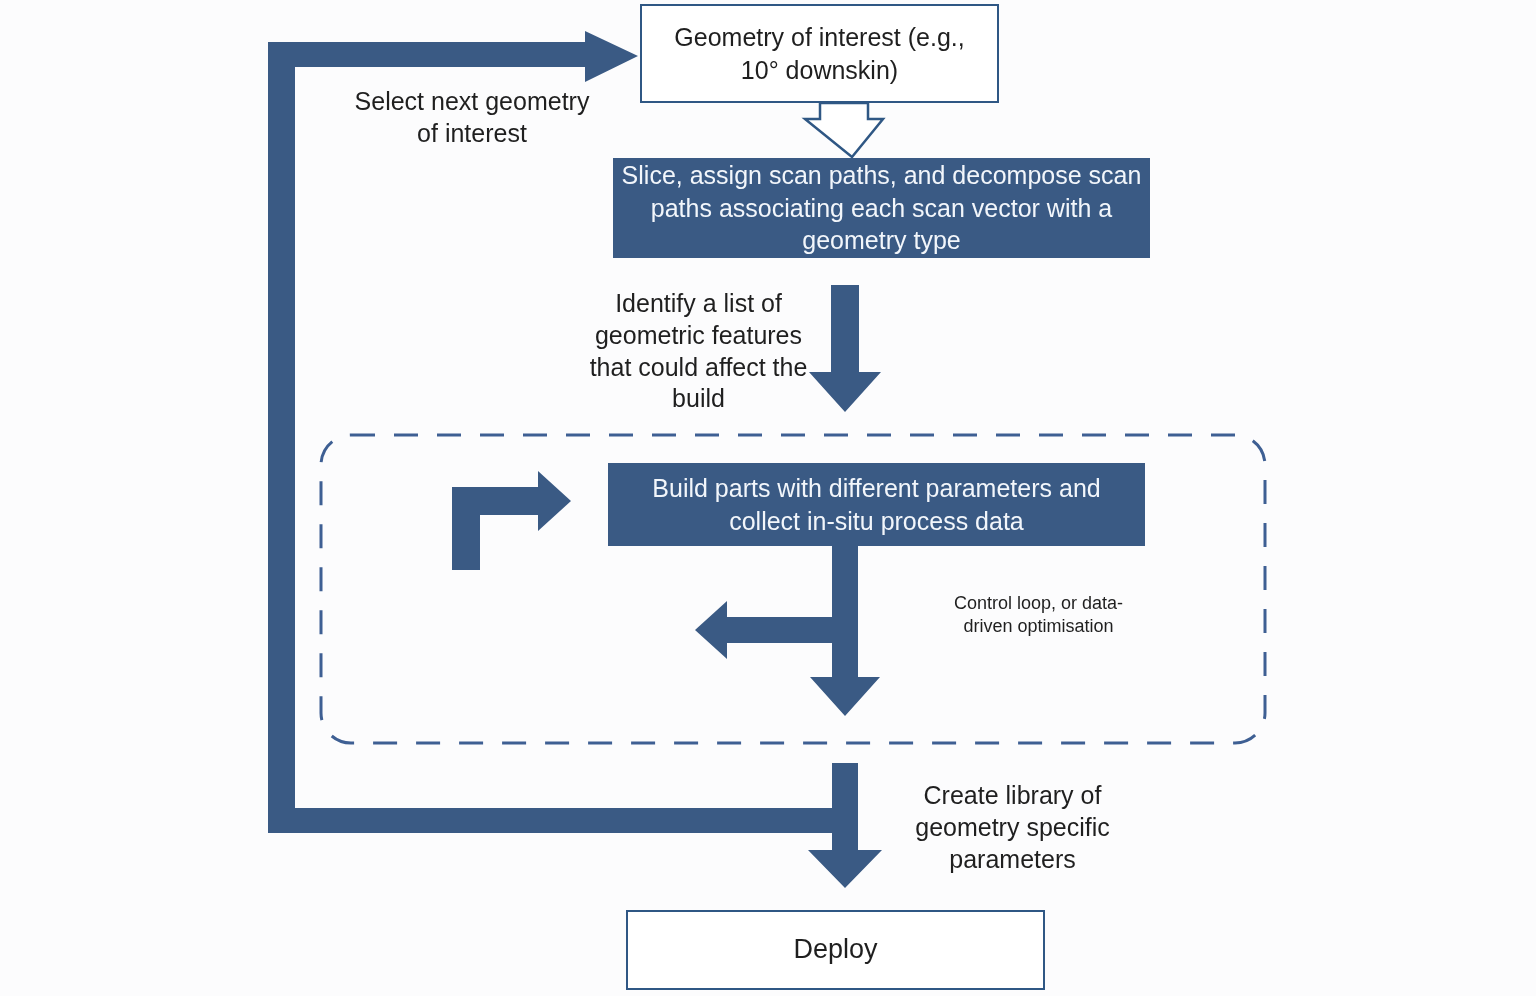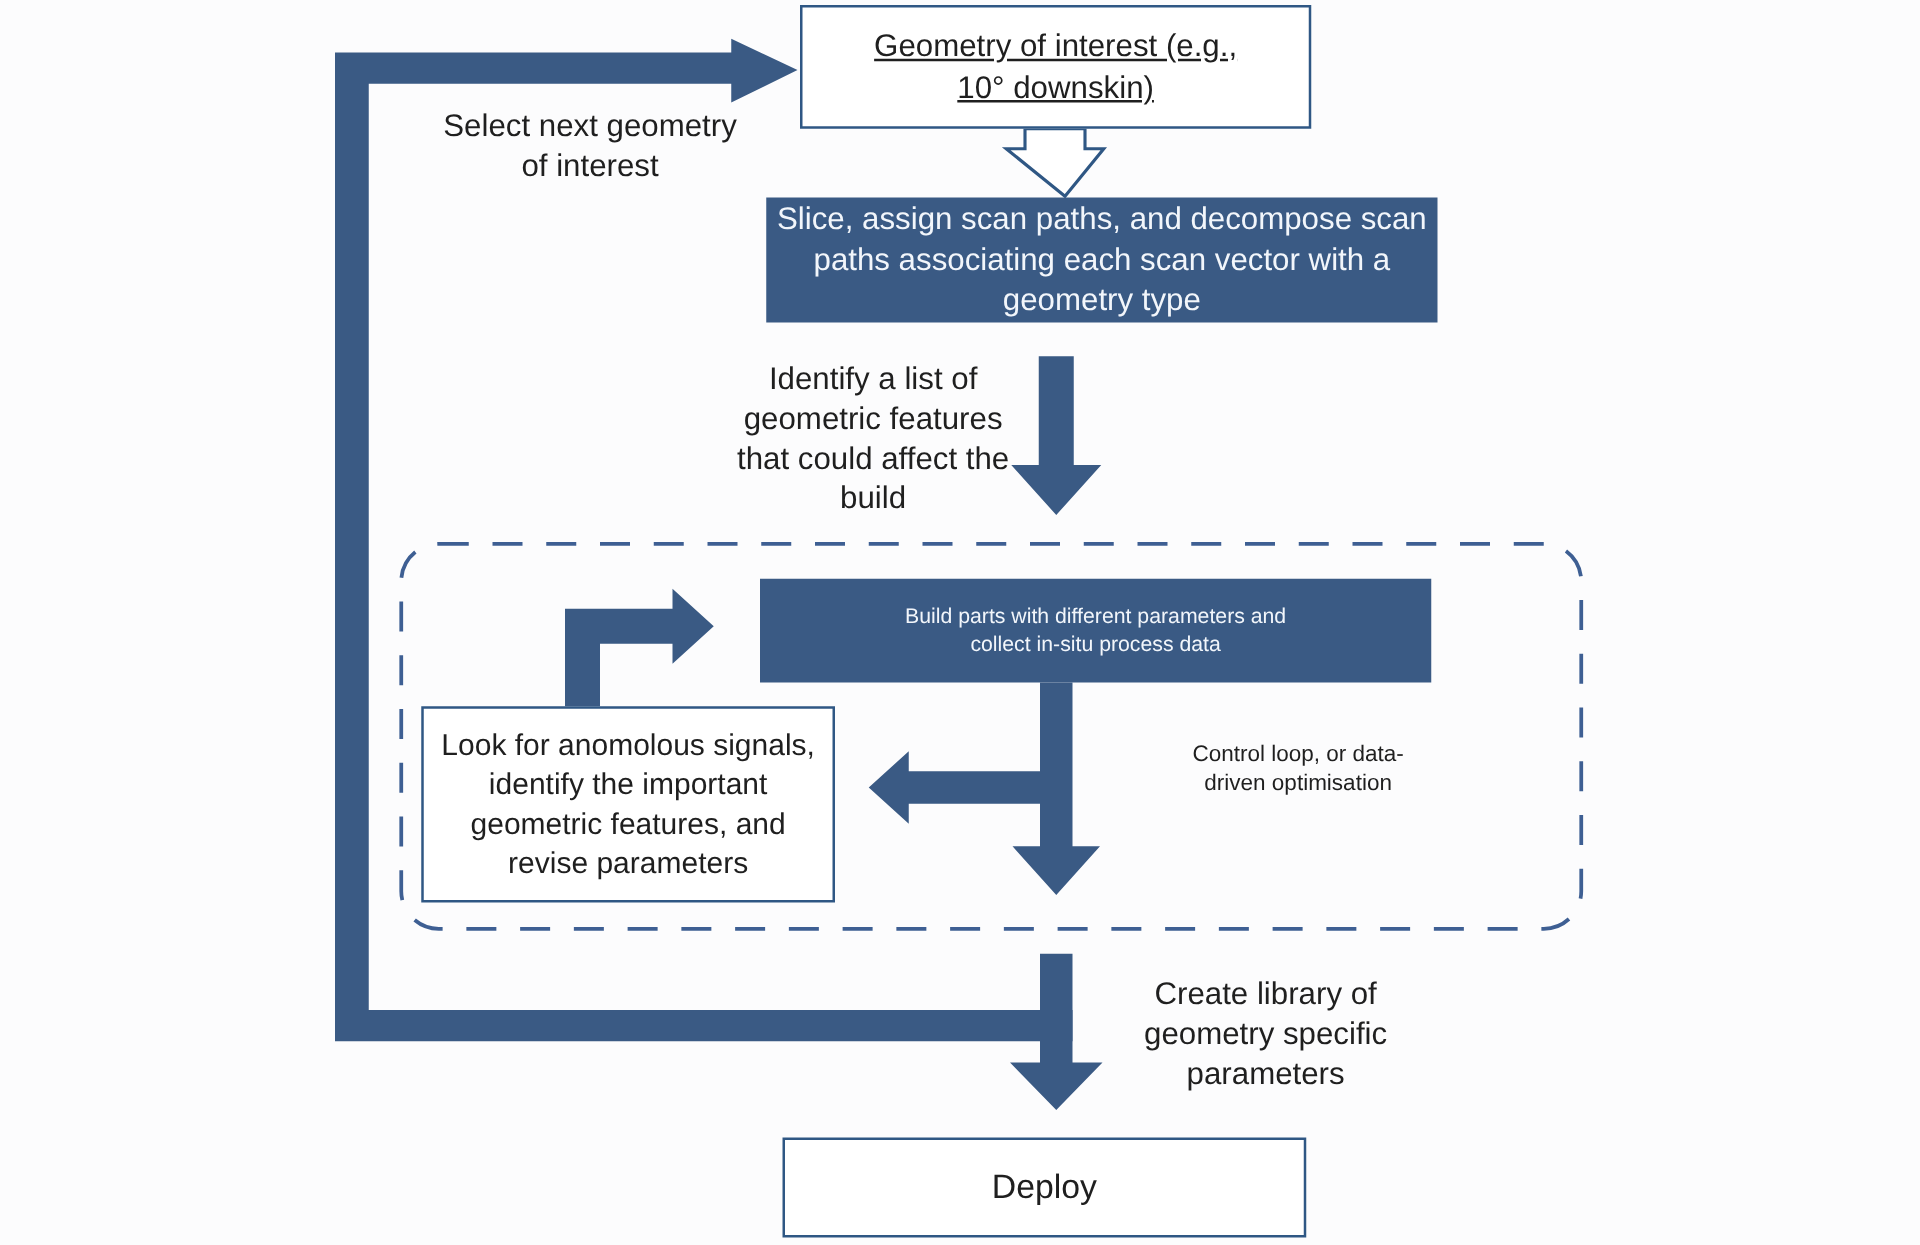--- a/index.html
+++ b/index.html
@@ -21,23 +21,23 @@
   .hollow{fill:#ffffff;stroke:var(--box-border);stroke-width:2.5;stroke-linejoin:miter;}
   .dash{fill:none;stroke:var(--dashed-border);stroke-width:3;stroke-dasharray:24 19;}
   .box{
     position:absolute;display:flex;align-items:center;justify-content:center;
     text-align:center;white-space:pre-line;box-sizing:border-box;line-height:1.3;
   }
   .outline{background:#ffffff;border:2.5px solid var(--box-border);}
   .filled{background:var(--accent);color:var(--box-text);margin-left:38px;}
   .note{position:absolute;white-space:pre-line;line-height:1.27;text-align:center;}
 
-  #geometry-box{left:640px;top:4px;width:409px;height:99px;font-size:25px;text-decoration:underline;}
+  #geometry-box{left:640px;top:4px;width:359px;height:99px;font-size:25px;}
   #slice-box{left:575px;top:158px;width:537px;height:100px;font-size:25px;}
-  #build-box{left:570px;top:463px;width:537px;height:83px;font-size:17px;}
+  #build-box{left:570px;top:463px;width:537px;height:83px;font-size:25px;}
   #look-box{left:337px;top:565px;width:331px;height:157px;font-size:24px;}
   #deploy-box{left:626px;top:910px;width:419px;height:80px;font-size:27px;}
 
   #select-note{left:337px;top:86px;width:270px;font-size:25px;}
   #identify-note{left:576px;top:288px;width:245px;font-size:25px;}
   #optimise-note{left:908px;top:288px;width:255px;font-size:25px;}
   #control-note{left:860px;top:592px;width:265px;font-size:18px;margin-left:46px;}
   #create-note{left:895px;top:780px;width:235px;font-size:25px;}
 </style>
 </head>
@@ -76,24 +76,20 @@
 
   <div class="note" id="identify-note">Identify a list of
 geometric features
 that could affect the
 build</div>
 
 
   <div class="box filled" id="build-box">Build parts with different parameters and
 collect in-situ process data</div>
 
-  <div class="box outline" id="look-box">Look for anomolous signals,
-identify the important
-geometric features,  and
-revise parameters</div>
 
   <div class="note" id="control-note">Control loop, or data-
 driven optimisation</div>
 
   <div class="note" id="create-note">Create library of
 geometry specific
 parameters</div>
 
   <div class="box outline" id="deploy-box">Deploy</div>
 

